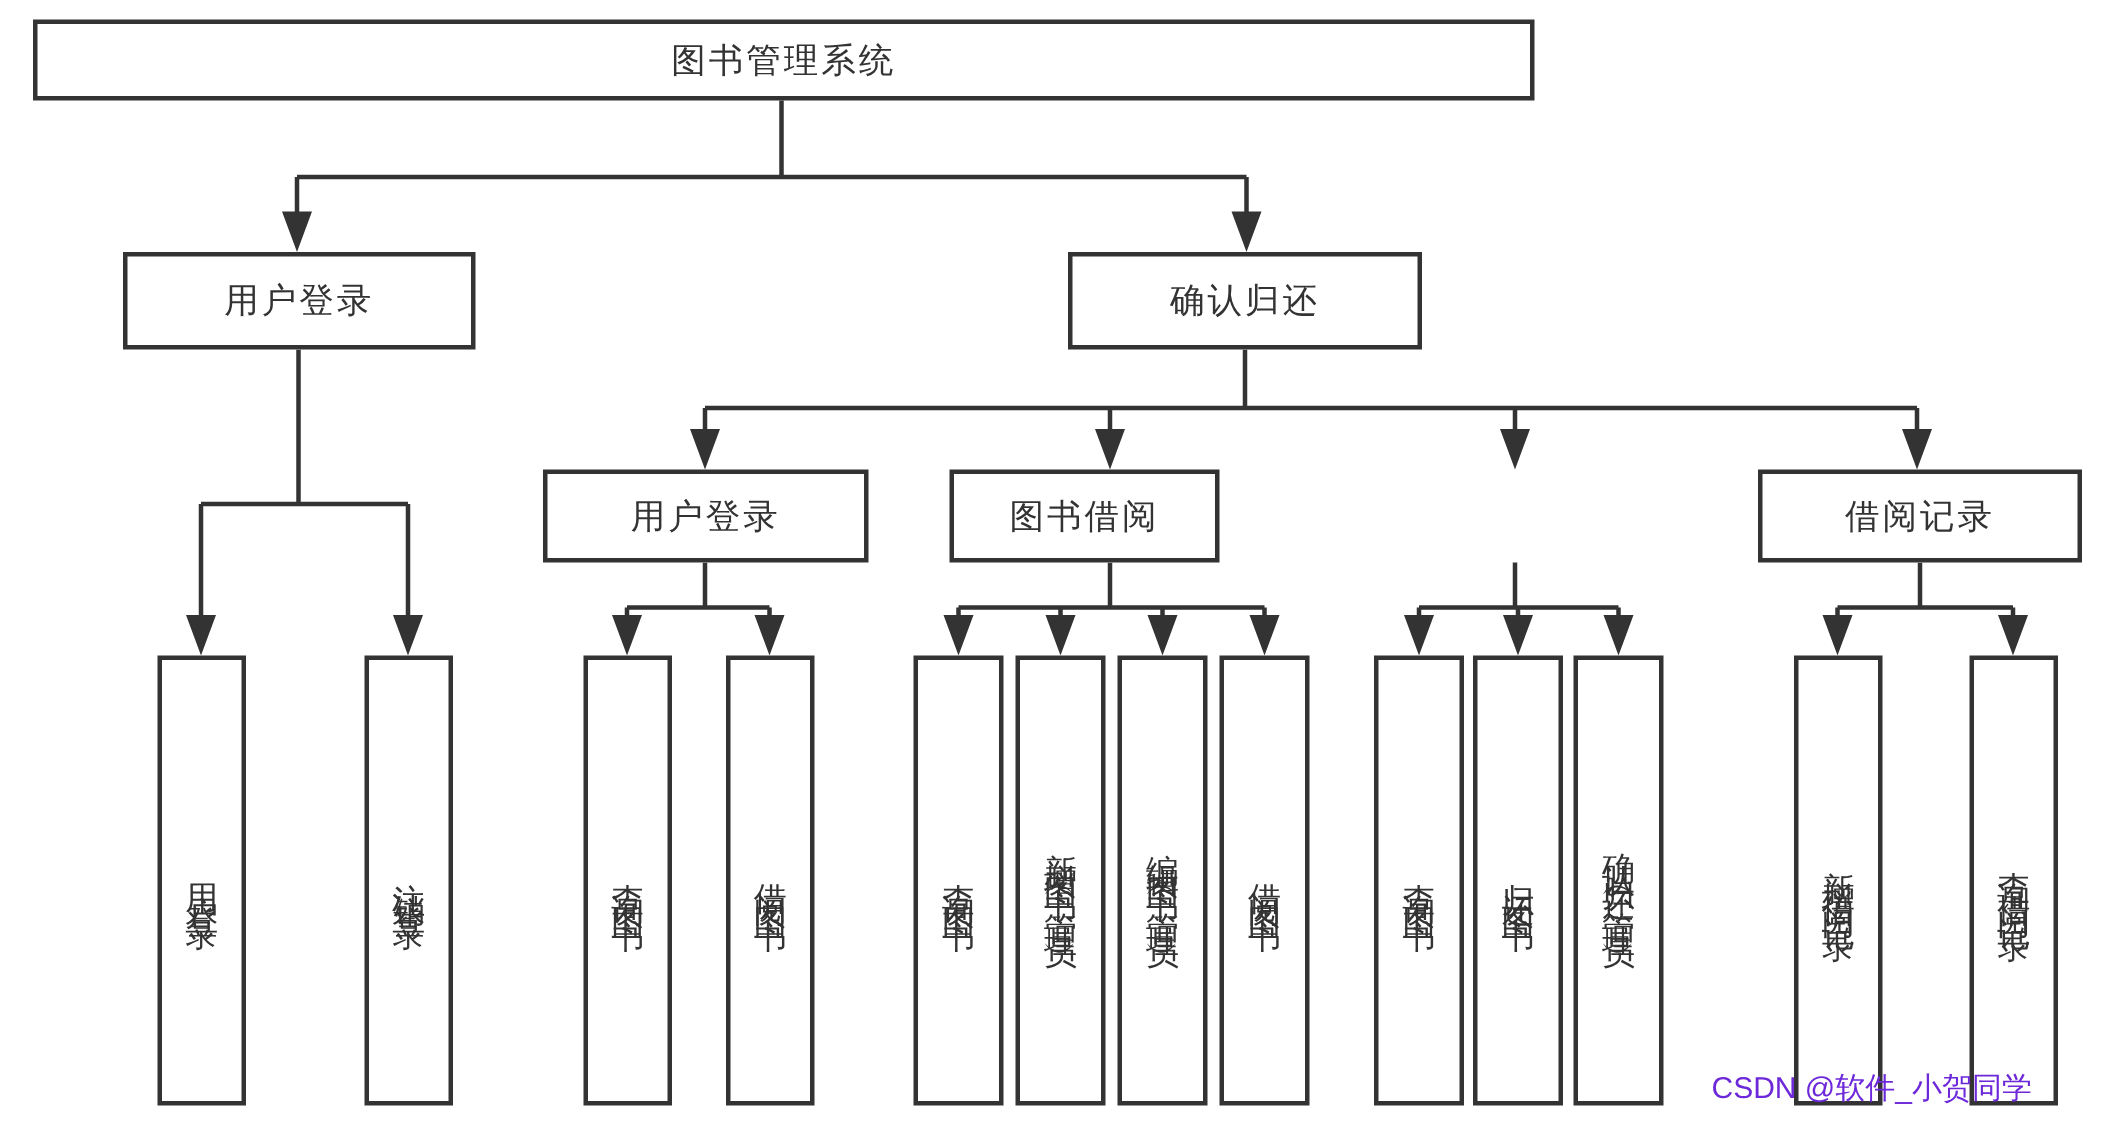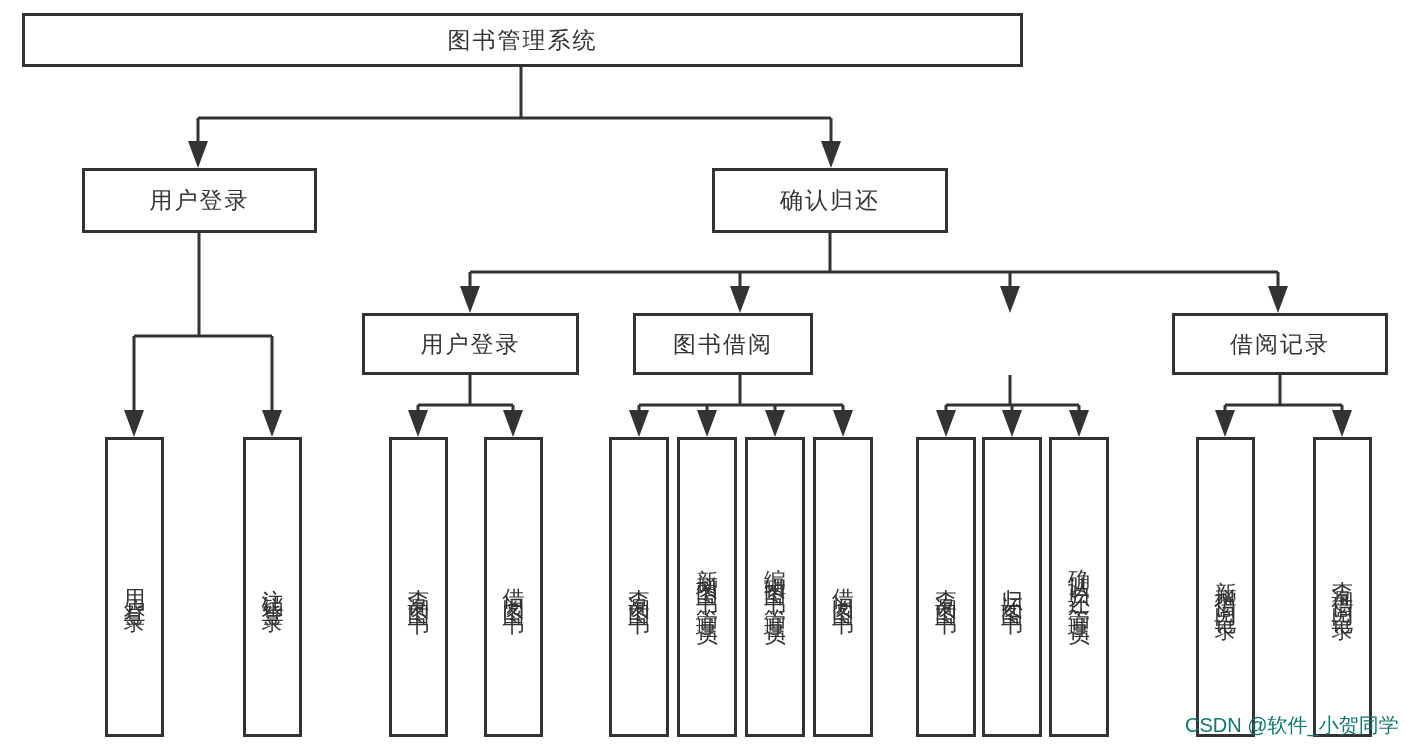--- a/index.html
+++ b/index.html
@@ -40,25 +40,25 @@
   }
   .vbox {
     writing-mode: vertical-rl;
     text-orientation: mixed;
     font-size: 22px;
     letter-spacing: 8px;
     line-height: 1;
   }
   .watermark {
     position: absolute;
-    left: 1185px;
+    left: 1141px;
     top: 712px;
     width: 215px;
     font-size: 20px;
-    color: #0f766e;
+    color: #6d28d9;
     white-space: nowrap;
     z-index: 5;
   }
 </style>
 </head>
 <body>
 
 <div class="canvas">
 
   <svg class="wires" viewBox="0 0 1405 747" xmlns="http://www.w3.org/2000/svg">

